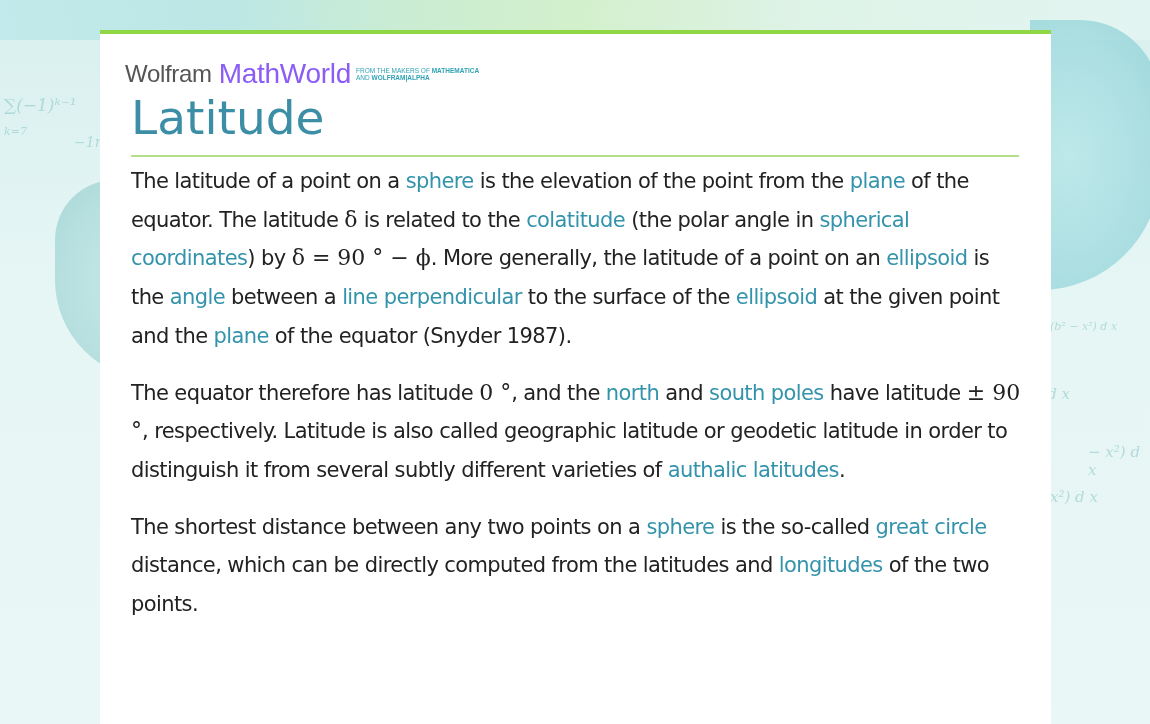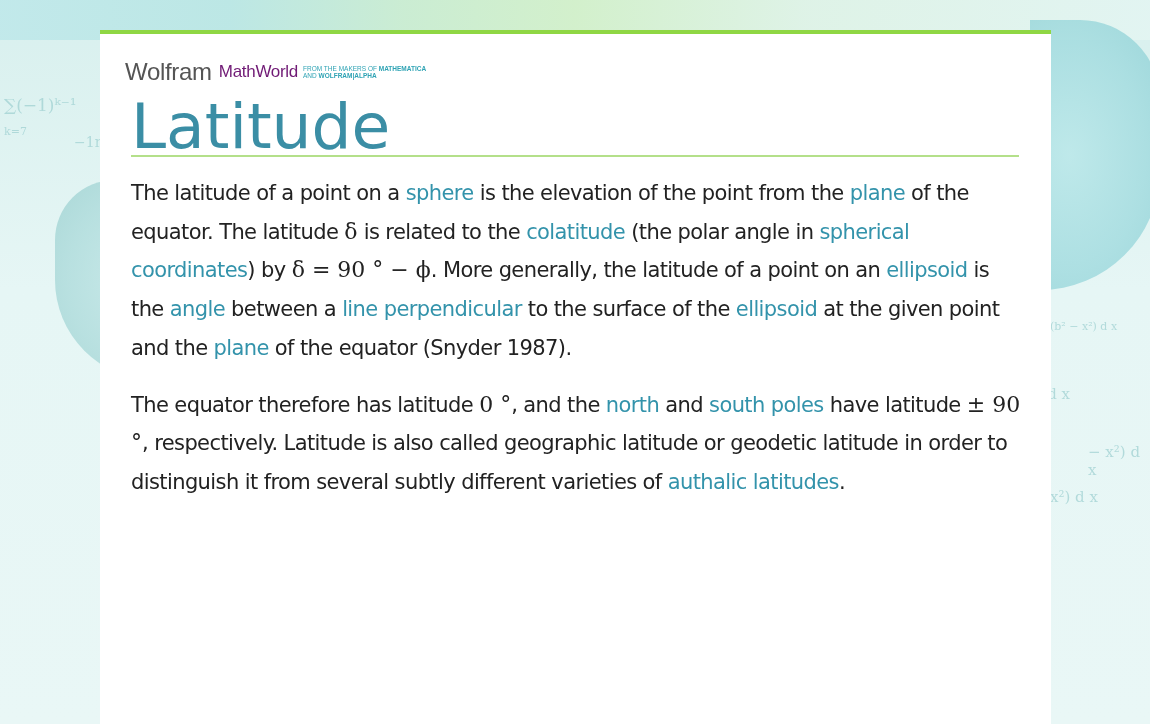--- a/index.html
+++ b/index.html
@@ -6,47 +6,47 @@
   body {
     width: 1150px; height: 724px; overflow: hidden; position: relative;
     background: linear-gradient(180deg, #d8f0ee 0%, #e6f6f5 40%, #e9f7f6 100%);
     font-family: "Liberation Sans", sans-serif;
   }
   .top-banner {
     position: absolute; left: 0; top: 0; width: 1150px; height: 40px;
     background: linear-gradient(90deg, #bfe8ea 0%, #b9e6e4 20%, #c9ecd0 35%, #d2f0c8 50%, #dff3e6 70%, #e3f5f2 100%);
     opacity: 0.9;
   }
-  .bg-math { position: absolute; color: #9ccfd0; font-family: "DejaVu Serif", serif; opacity: 0.7; }
+  .bg-math { position: absolute; color: #9ccfd0; font-family: "DejaVu Serif", serif; font-style: italic; opacity: 0.7; }
   .bg-shape-left {
     position: absolute; left: 55px; top: 180px; width: 120px; height: 200px;
     border-radius: 60px 0 0 100px; background: radial-gradient(ellipse at 70% 50%, #bfe5e5 0%, #a9d9d9 60%, #98cece 100%);
     opacity: 0.75;
   }
   .bg-shape-right {
     position: absolute; left: 1030px; top: 20px; width: 130px; height: 270px;
     border-radius: 0 80px 120px 0; background: radial-gradient(ellipse at 30% 50%, #b6e6e8 0%, #9fdade 60%, #8ccfd4 100%);
     opacity: 0.8;
   }
   .card {
     position: absolute; left: 100px; top: 30px; width: 951px; height: 700px;
     background: #ffffff; border-top: 4px solid #8fd744; box-sizing: border-box;
   }
   .logo-row { position: absolute; left: 25px; top: 24px; display: flex; align-items: center; }
   .logo-wolfram { font-size: 24px; color: #555; letter-spacing: -0.3px; text-align: center; }
-  .logo-mathworld { font-size: 17px; color: #701a75; margin-left: 7px; letter-spacing: -0.3px; }
+  .logo-mathworld { font-size: 28px; color: #8b5cf6; margin-left: 7px; letter-spacing: -0.3px; }
   .logo-tag { font-size: 6.5px; line-height: 7px; color: #2fa3b4; margin-left: 5px; text-transform: uppercase; }
   .logo-tag b { font-weight: bold; }
   .page-title {
-    position: absolute; left: 31px; top: 56px; font-size: 63px; color: #3b8ea5;
+    position: absolute; left: 31px; top: 56px; font-size: 47px; color: #3b8ea5;
     font-family: "DejaVu Sans", sans-serif; font-weight: normal; margin: 0; letter-spacing: 0;
   }
   .title-rule { position: absolute; left: 31px; top: 121px; width: 888px; height: 2px; background: #b4e08a; }
   .content {
-    position: absolute; left: 31px; top: 140px; width: 895px;
+    position: absolute; left: 31px; top: 128px; width: 895px;
     font-family: "DejaVu Sans", sans-serif; font-size: 21px; line-height: 38.7px; color: #222;
     letter-spacing: -0.6px;
   }
   .content p { margin: 0 0 18px 0; }
   .content a { color: #3393ab; text-decoration: none; }
   .math { font-family: "DejaVu Serif", serif; font-style: normal; font-size: 22px; letter-spacing: 0; }
 </style>
 </head>
 <body>
 
@@ -72,14 +72,15 @@
       <span>AND </span><b>WOLFRAM|ALPHA</b>
     </span>
   </div>
 
   <h1 class="page-title">Latitude</h1>
   <div class="title-rule"></div>
 
   <div class="content">
     <p><span>The latitude of a point on a </span><a href="#">sphere</a><span> is the elevation of the point from the </span><a href="#">plane</a><span> of the equator. The latitude </span><span class="math">δ</span><span> is related to the </span><a href="#">colatitude</a><span> (the polar angle in </span><a href="#">spherical coordinates</a><span>) by </span><span class="math">δ = 90 ° − ϕ</span><span>. More generally, the latitude of a point on an </span><a href="#">ellipsoid</a><span> is the </span><a href="#">angle</a><span> between a </span><a href="#">line perpendicular</a><span> to the surface of the </span><a href="#">ellipsoid</a><span> at the given point and the </span><a href="#">plane</a><span> of the equator (Snyder 1987).</span></p>
     <p><span>The equator therefore has latitude </span><span class="math">0 °</span><span>, and the </span><a href="#">north</a><span> and </span><a href="#">south poles</a><span> have latitude </span><span class="math">± 90 °</span><span>, respectively. Latitude is also called geographic latitude or geodetic latitude in order to distinguish it from several subtly different varieties of </span><a href="#">authalic latitudes</a><span>.</span></p>
+    <p><span>The shortest distance between any two points on a </span><a href="#">sphere</a><span> is the so-called </span><a href="#">great circle</a><span> distance, which can be directly computed from the latitudes and </span><a href="#">longitudes</a><span> of the two points.</span></p>
   </div>
 </div>
 
 </body></html>

